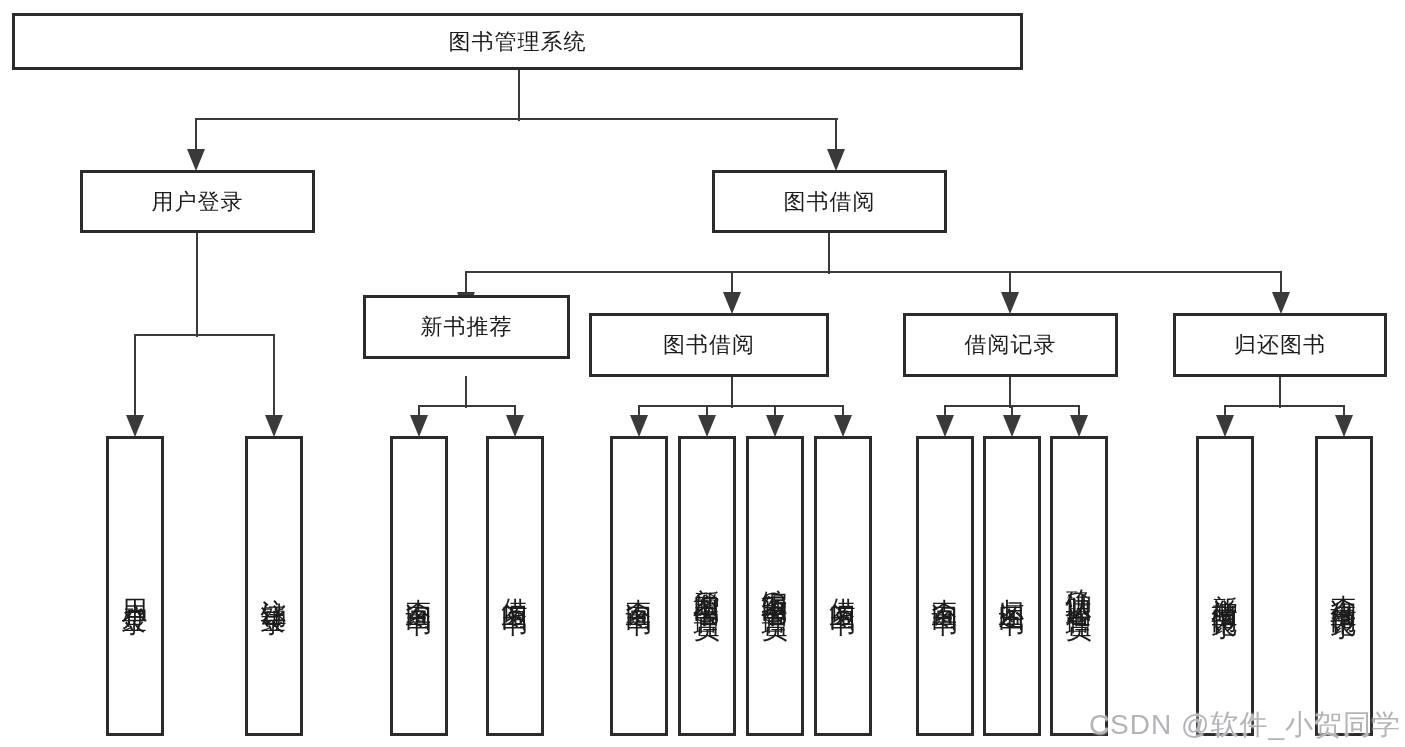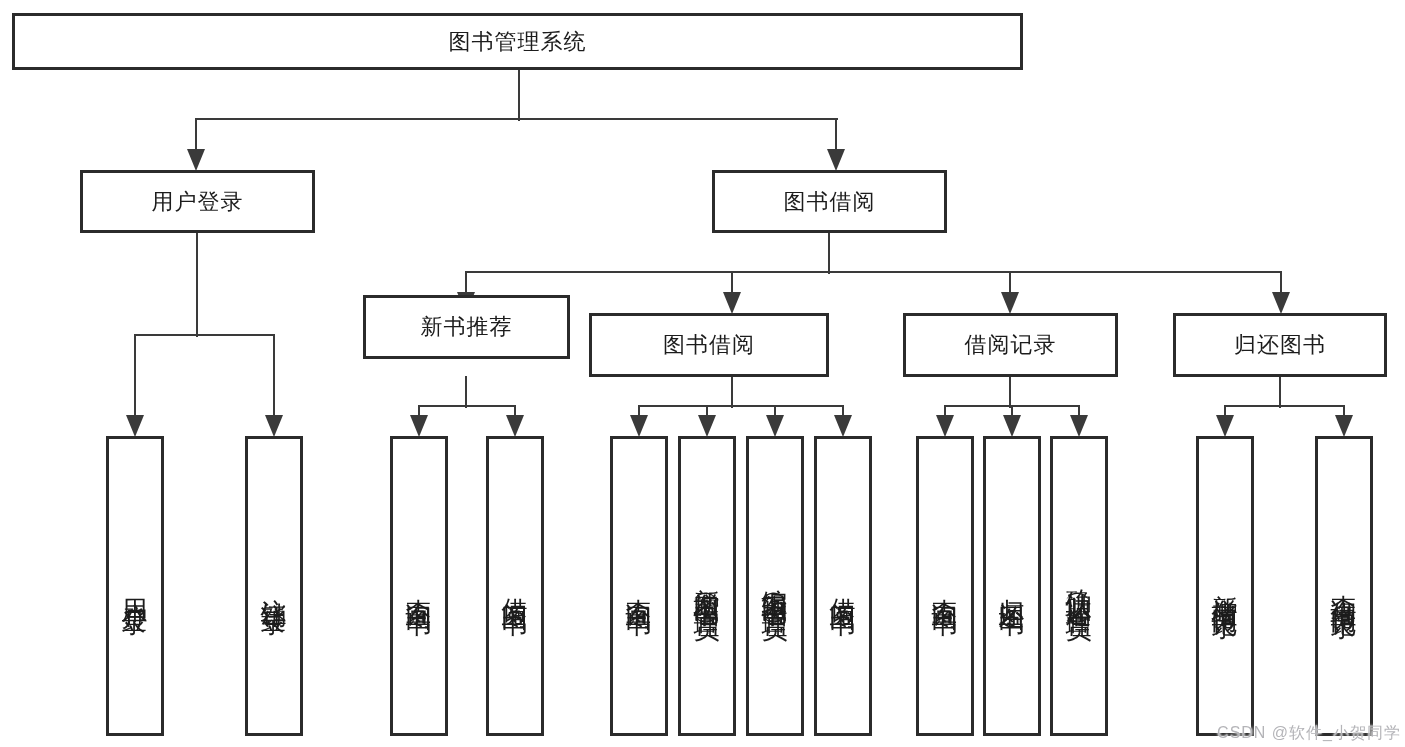--- a/index.html
+++ b/index.html
@@ -48,21 +48,21 @@
     position:absolute;
     width:0;height:0;
     border-left:9px solid transparent;
     border-right:9px solid transparent;
     border-top:22px solid var(--line-color);
   }
   .watermark{
     position:absolute;
     right:4px;
     bottom:3px;
-    font-size:16px;
+    font-size:28px;
     color:var(--watermark-color);
     letter-spacing:1px;
     text-shadow:0 0 3px #ffffff,0 0 2px #ffffff;
     white-space:nowrap;
   }
 </style>
 </head>
 <body>
 
 <div id="canvas">

